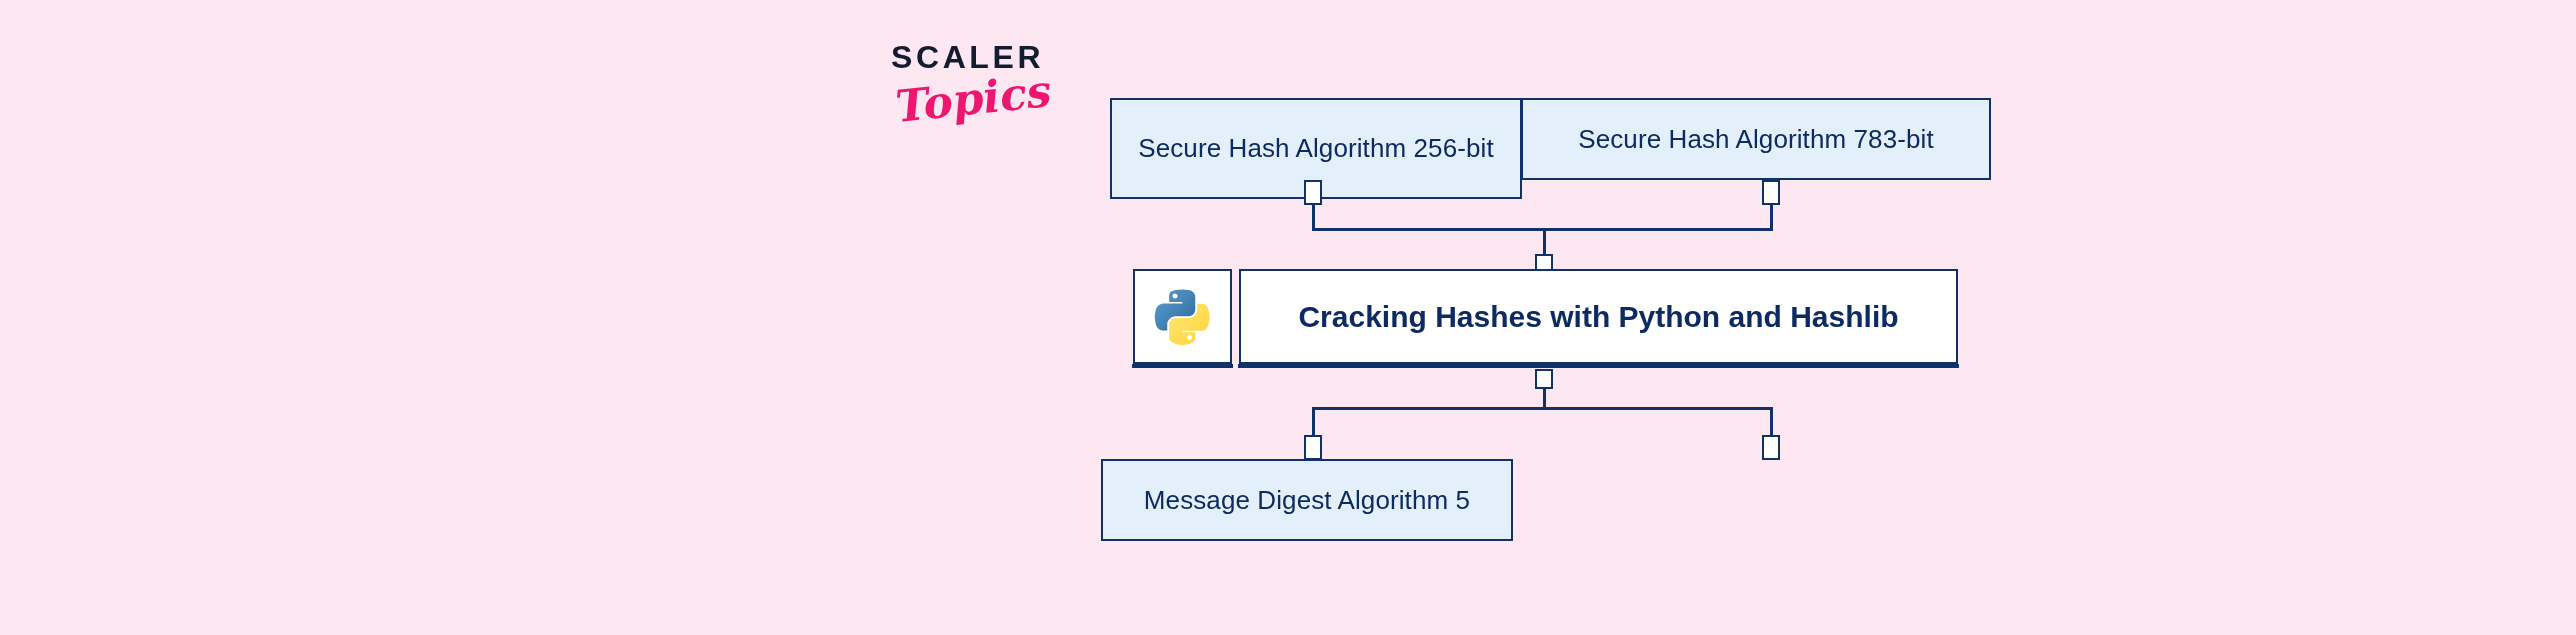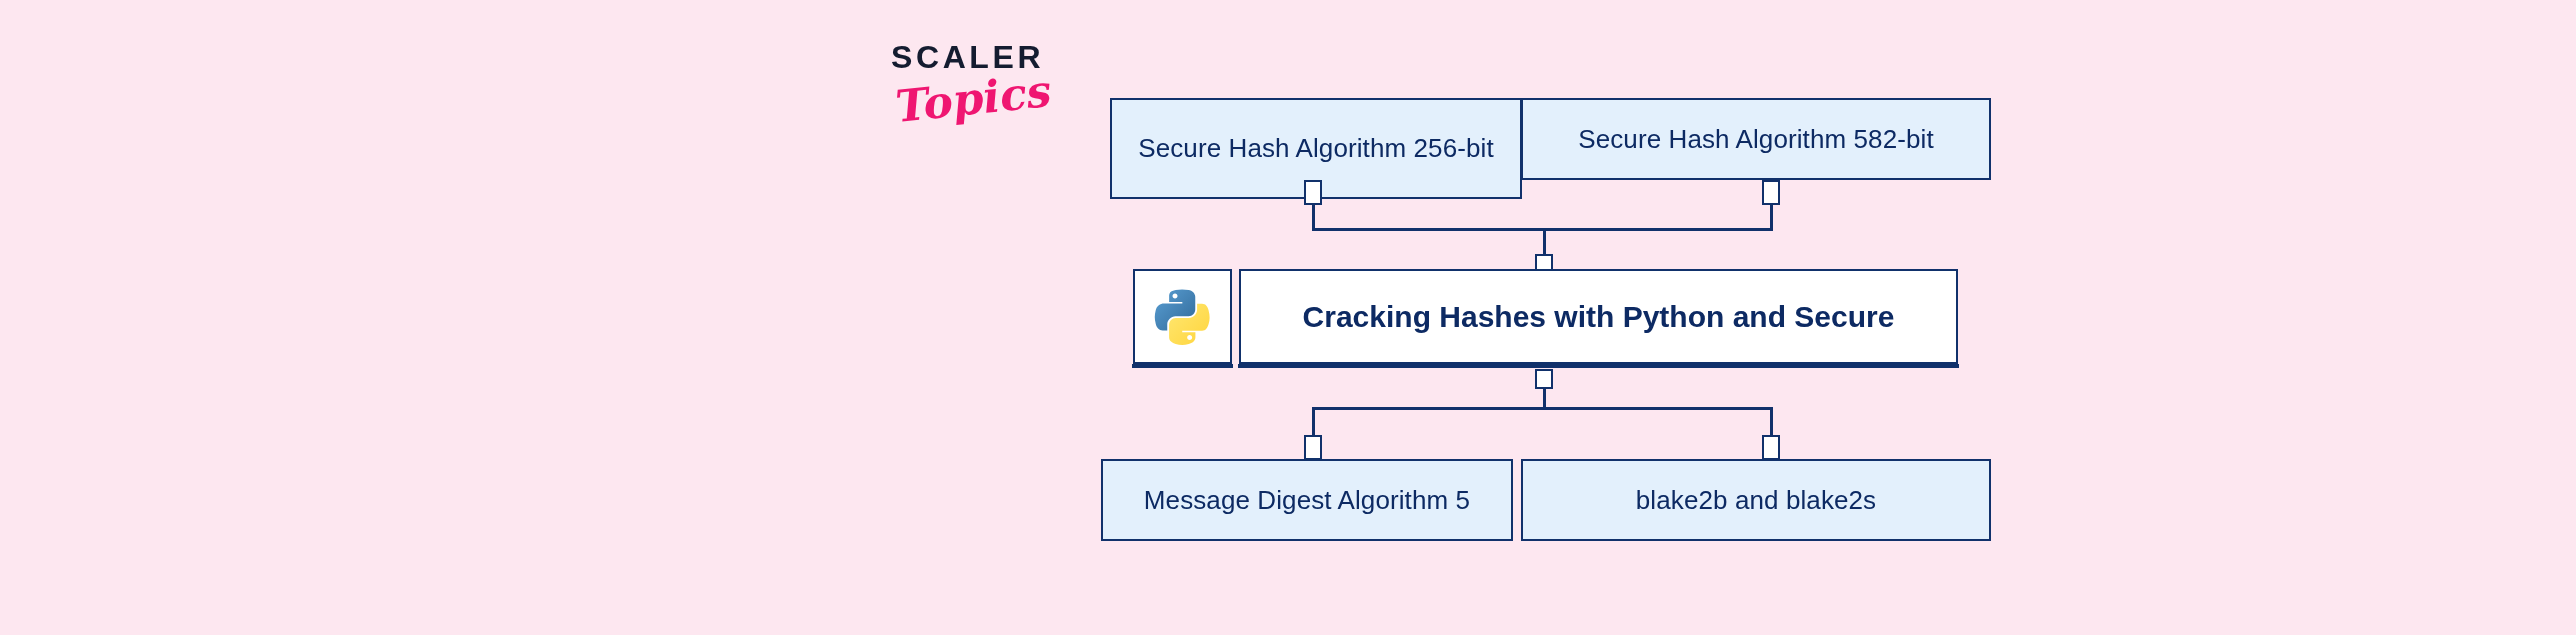--- a/index.html
+++ b/index.html
@@ -132,21 +132,21 @@
   <div class="logo-topics">Topics</div>
 </div>
 
 <div id="diagram">
 
   <div class="node leaf" id="node-sha256">
     <span>Secure Hash Algorithm 256-bit</span>
   </div>
 
   <div class="node leaf" id="node-sha512">
-    <span>Secure Hash Algorithm 582-bit</span>
+    <span>Secure Hash Algorithm 783-bit</span>
   </div>
 
   <div class="stub" style="left:1304px; top:180px; width:17.5px; height:25px;"></div>
 
   <div class="stub" style="left:1762px; top:180px; width:17.5px; height:25px;"></div>
 
   <div class="wire v" style="left:1312px; top:204px; height:26px;"></div>
 
   <div class="wire v" style="left:1770px; top:204px; height:26px;"></div>
 
@@ -169,39 +169,36 @@
             <stop offset="100%" stop-color="#ffd43b"></stop>
           </linearGradient>
         </defs>
         <path fill="url(#pyBlue)" d="M54.3 6.2c-4.1 0-8 .35-11.5 .96-10.1 1.78-11.9 5.5-11.9 12.4v9.1h23.8v3H21.6c-6.9 0-13 4.15-14.9 12.1-2.2 9.1-2.3 14.8 0 24.3 1.7 7.1 5.7 12.1 12.6 12.1h8.2V69.2c0-7.9 6.8-14.8 14.9-14.8h23.7c6.6 0 11.9-5.45 11.9-12.1V19.6c0-6.45-5.45-11.3-11.9-12.4-4.1-.68-8.4-.99-11.8-1zM41.5 13.5c2.5 0 4.5 2.05 4.5 4.6 0 2.5-2 4.55-4.5 4.55-2.5 0-4.5-2.05-4.5-4.55 0-2.55 2-4.6 4.5-4.6z"></path>
         <path fill="url(#pyYellow)" d="M81.3 31.7V42.6c0 8.25-7 15.2-14.9 15.2H42.7c-6.5 0-11.9 5.55-11.9 12.1v22.7c0 6.45 5.6 10.25 11.9 12.1 7.5 2.2 14.7 2.6 23.7 0 6-1.75 11.9-5.25 11.9-12.1v-9.1H54.5v-3h35.7c6.9 0 9.5-4.85 11.9-12.1 2.5-7.5 2.4-14.7 0-24.3-1.7-7-5-12.1-11.9-12.1h-8.9zM67.9 88.2c2.5 0 4.5 2.05 4.5 4.55 0 2.55-2 4.6-4.5 4.6-2.5 0-4.5-2.05-4.5-4.6 0-2.5 2-4.55 4.5-4.55z"></path>
       </svg>
     </span>
   </div>
 
   <div class="node center" id="node-center">
-    <span>Cracking Hashes with Python and Secure</span>
+    <span>Cracking Hashes with Python and Hashlib</span>
   </div>
 
   <div class="stub" style="left:1535px; top:369px; width:17.5px; height:19.6px;"></div>
 
   <div class="wire v" style="left:1543px; top:387px; height:21.6px;"></div>
 
   <div class="wire h" style="left:1312px; top:407px; width:461px;"></div>
 
   <div class="wire v" style="left:1312px; top:407px; height:30px;"></div>
 
   <div class="wire v" style="left:1770px; top:407px; height:30px;"></div>
 
   <div class="stub" style="left:1304px; top:435px; width:17.5px; height:25px;"></div>
 
   <div class="stub" style="left:1762px; top:435px; width:17.5px; height:25px;"></div>
 
   <div class="node leaf" id="node-md5">
     <span>Message Digest Algorithm 5</span>
   </div>
 
-  <div class="node leaf" id="node-blake2">
-    <span>blake2b and blake2s</span>
-  </div>
 
 </div>
 
 
 </body></html>

